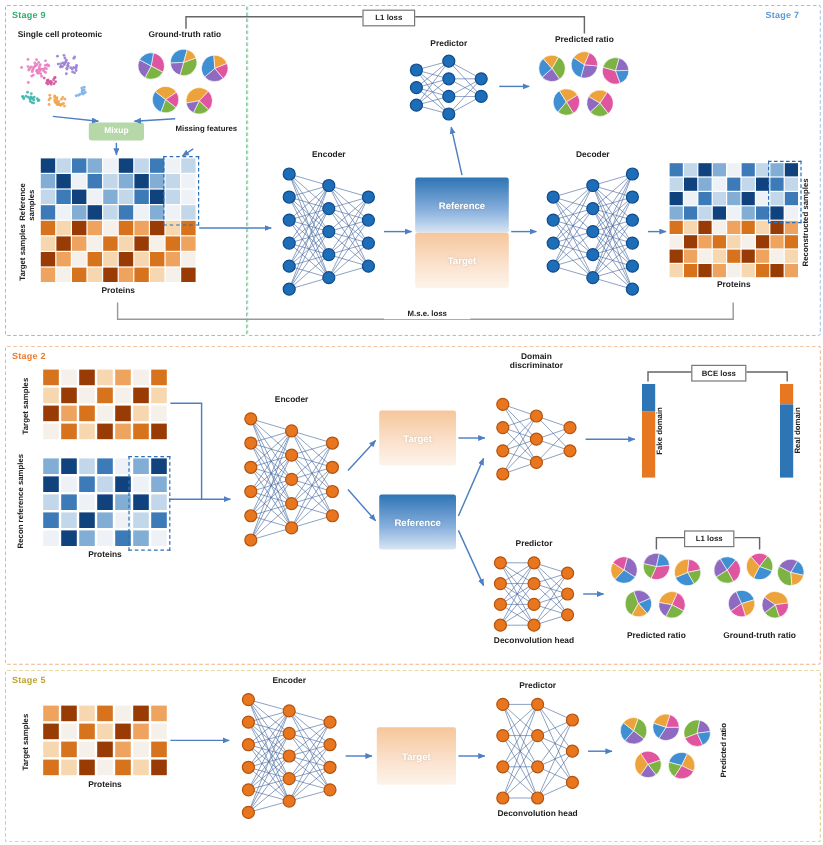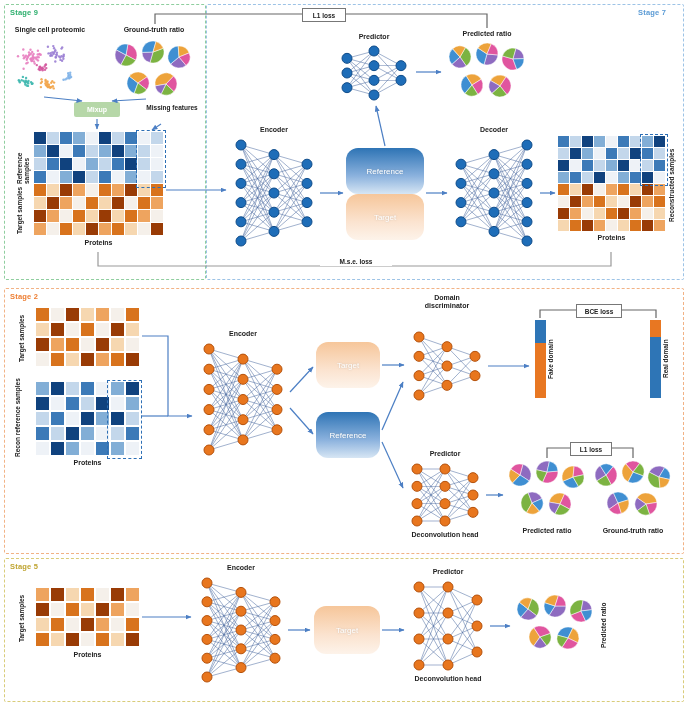--- a/index.html
+++ b/index.html
@@ -6,21 +6,21 @@
   .canvas{position:relative;width:686px;height:704px;background:#fff;font-family:"Liberation Sans",sans-serif;overflow:hidden;}
   .stage{position:absolute;border:1px dashed;border-radius:2px;z-index:1;}
   .stage-title{position:absolute;font-size:7.5px;font-weight:bold;z-index:10;letter-spacing:.2px;}
   .lbl{position:absolute;font-size:7px;font-weight:bold;color:#222;text-align:center;line-height:1.2;z-index:10;}
   .vlbl{position:absolute;writing-mode:vertical-rl;transform:rotate(180deg);font-size:6.5px;font-weight:bold;color:#222;z-index:10;display:flex;align-items:center;justify-content:center;}
   .hm{position:absolute;z-index:6;display:grid;}
   .nn{position:absolute;z-index:6;}
   .pies{position:absolute;z-index:6;}
   .scatter{position:absolute;z-index:6;}
   .dbox{position:absolute;border:1.5px dashed #2d6fb5;z-index:8;}
-  .gbox{position:absolute;display:flex;align-items:center;justify-content:center;font-size:8px;font-weight:normal;color:#fff;z-index:6;border-radius:12px;text-shadow:0 0 2px rgba(120,120,120,.35);}
+  .gbox{position:absolute;display:flex;align-items:center;justify-content:center;font-size:8px;font-weight:bold;color:#fff;z-index:6;border-radius:2px;text-shadow:0 0 2px rgba(120,120,120,.35);}
   .lossbox{position:absolute;background:#fff;border:1px solid #777;font-size:6.5px;font-weight:bold;color:#222;display:flex;align-items:center;justify-content:center;z-index:12;}
   .vbar{position:absolute;display:flex;flex-direction:column;z-index:6;}
   .mixup{position:absolute;background:#b6d7a8;color:#fff;font-size:7px;font-weight:bold;display:flex;align-items:center;justify-content:center;border-radius:2px;z-index:6;}
   #overlay{position:absolute;left:0;top:0;z-index:7;pointer-events:none;}
 </style>
 </head>
 <body>
 
 <div class="canvas">
 

